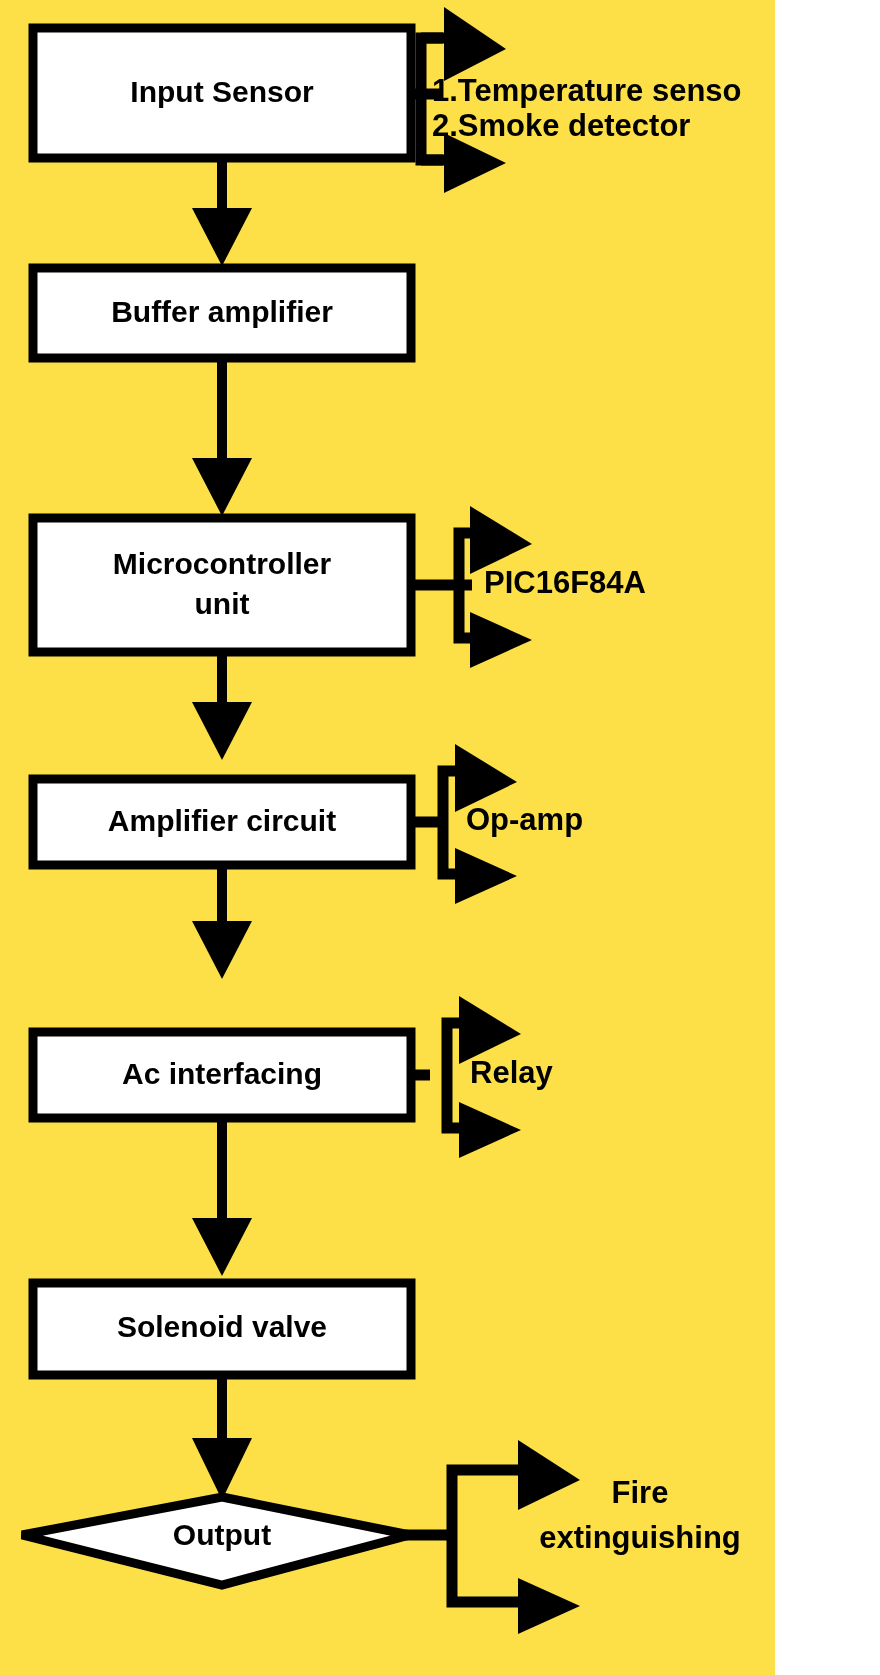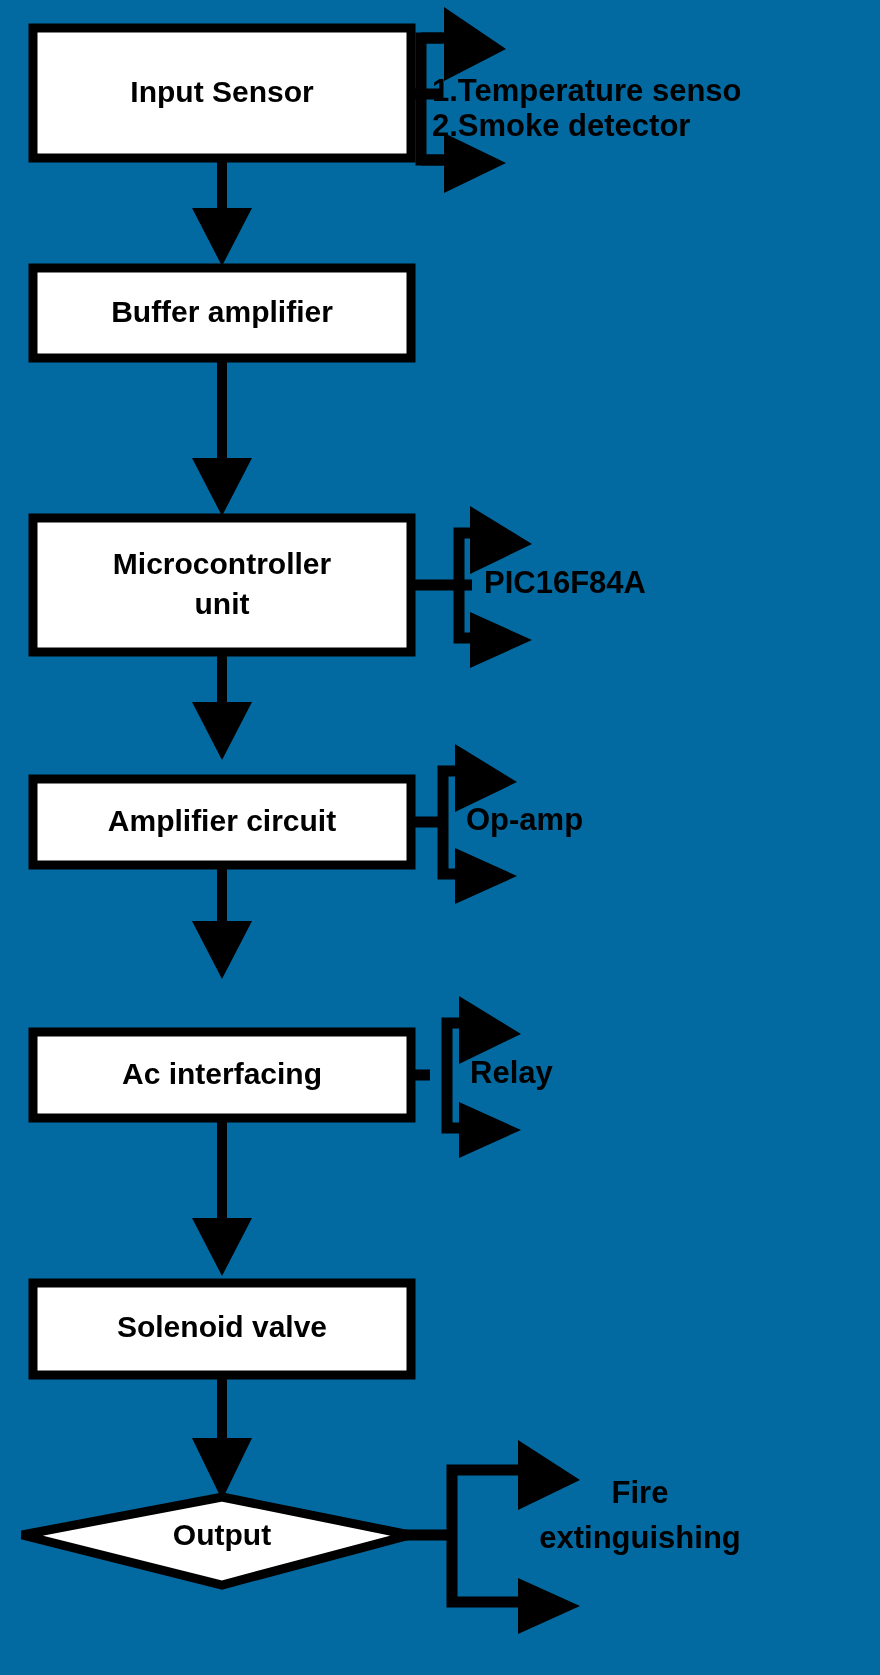--- a/index.html
+++ b/index.html
@@ -8,23 +8,23 @@
     background: #ffffff;
   }
   body {
     width: 880px;
     height: 1675px;
     overflow: hidden;
     font-family: "Liberation Sans", sans-serif;
   }
   #diagram-root {
     position: relative;
-    width: 880px;
+    width: 775px;
     height: 1675px;
-    background: #0369a1;
+    background: #fde047;
   }
   svg.flow {
     display: block;
     width: 880px;
     height: 1675px;
   }
   .node-shape {
     fill: #ffffff;
     stroke: #000000;
     stroke-width: 9;

